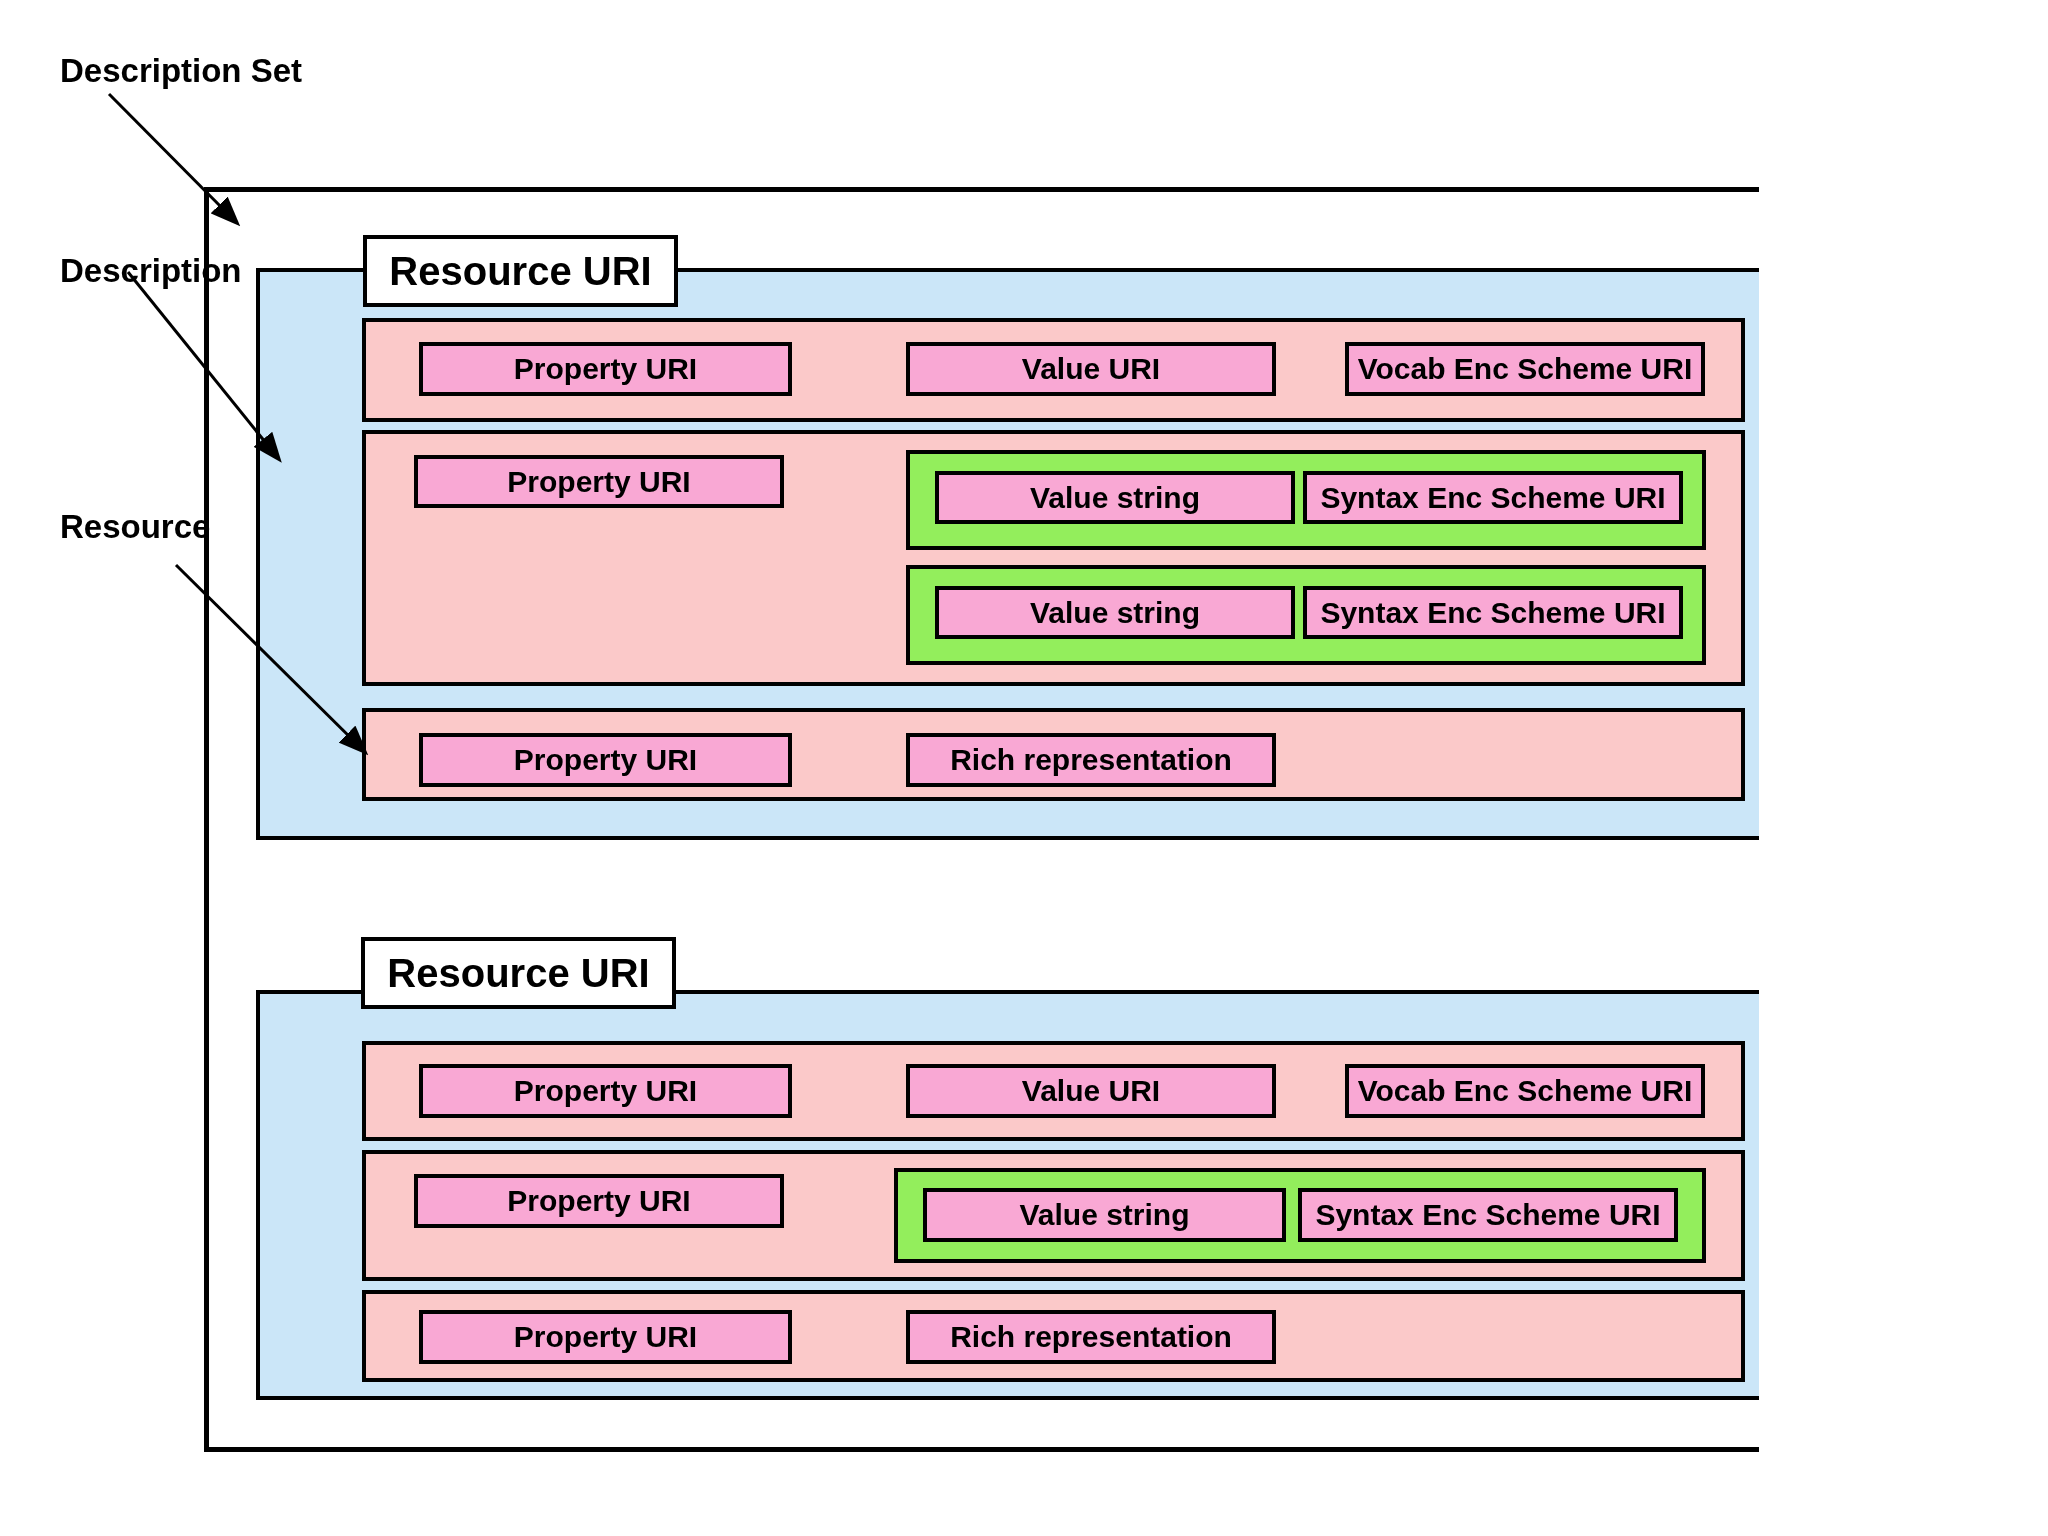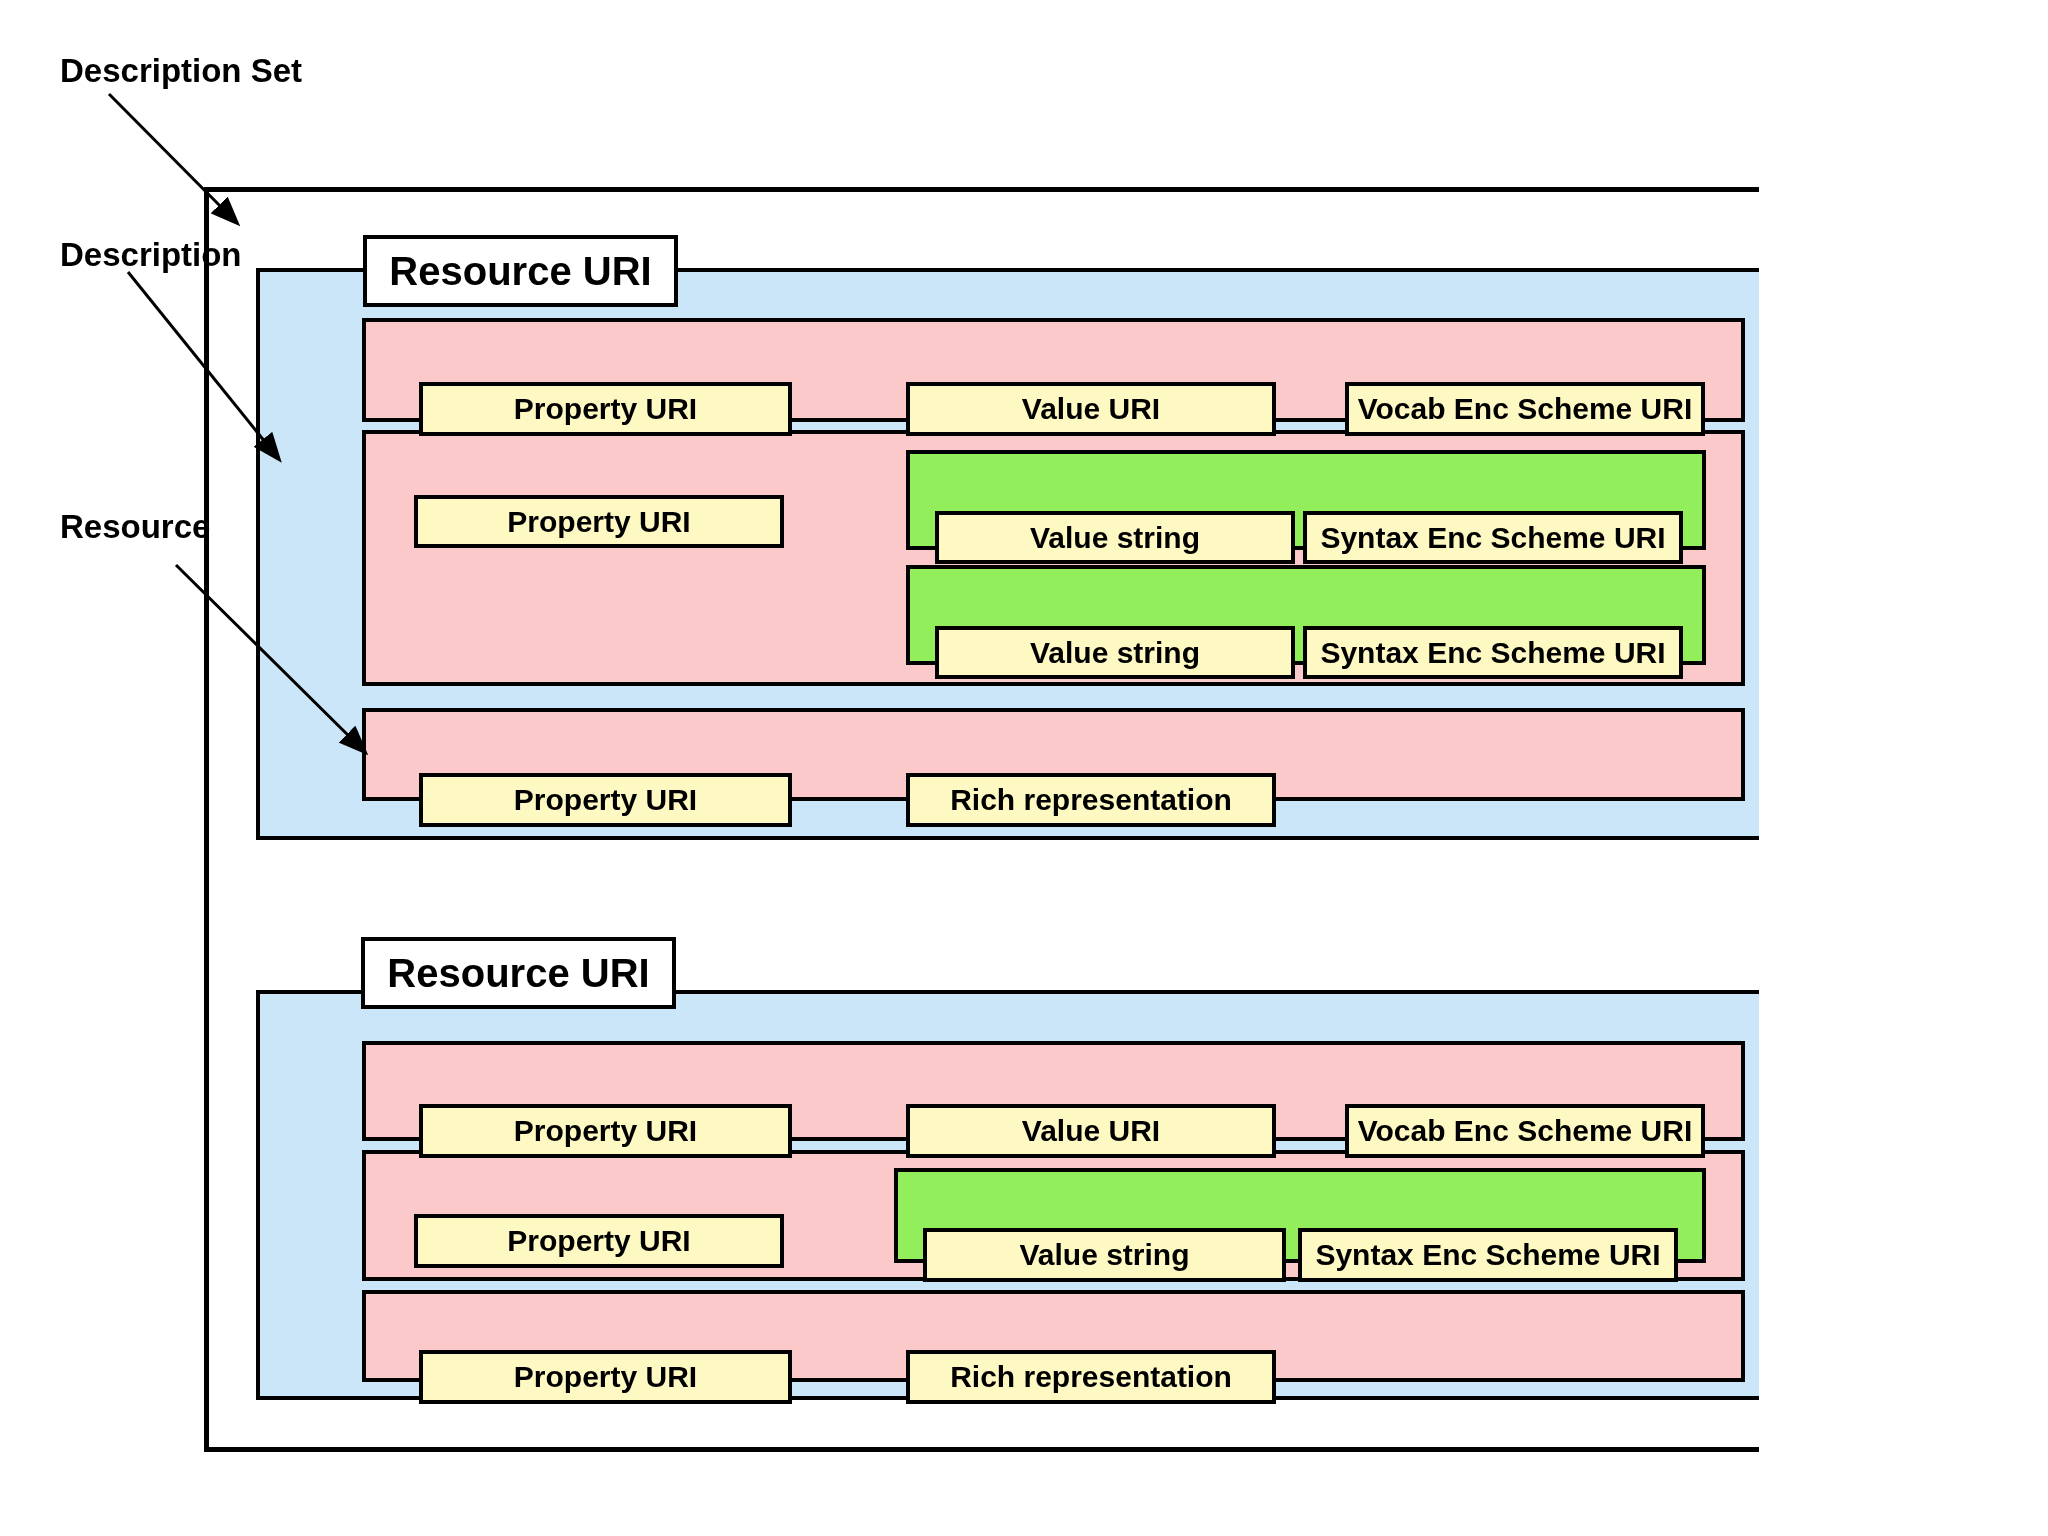--- a/index.html
+++ b/index.html
@@ -20,45 +20,44 @@
   .abs { position: absolute; box-sizing: border-box; }
   .outer-box {
     left: 204px; top: 187px; width: 1694px; height: 1265px;
     border: 5px solid #000; background: #ffffff;
   }
   .desc-box { background: #cbe6f8; border: 4px solid #000; }
   .desc-1 { left: 256px; top: 268px; width: 1574px; height: 572px; }
   .desc-2 { left: 256px; top: 990px; width: 1574px; height: 410px; }
   .stmt-row { background: #fbc9c9; border: 4px solid #000; left: 362px; width: 1383px; }
   .white-box {
-    background: #fef9c3; border: 4px solid #000;
+    background: #f9a8d4; border: 4px solid #000;
     display: flex; align-items: center; justify-content: center;
     font-size: 30px; font-weight: bold; white-space: nowrap;
     z-index: 3;
-    margin-top: 40px;
   }
   .resource-tab {
     background: #ffffff; border: 4px solid #000;
     display: flex; align-items: center; justify-content: center;
     font-size: 40px; font-weight: bold; z-index: 5;
   }
   .green-box { background: #93ee5c; border: 4px solid #000; z-index: 2; }
   .ann-label { font-size: 33px; font-weight: bold; z-index: 6; white-space: nowrap; }
   .arrow-layer {
     position: absolute; left: 0; top: 0; width: 2048px; height: 1536px;
     z-index: 10; pointer-events: none;
   }
 </style>
 </head>
 <body>
 
 <div class="canvas">
 
   <div class="abs ann-label" style="left:60px; top:52px;">Description Set</div>
-  <div class="abs ann-label" style="left:60px; top:236px;">Description</div>
+  <div class="abs ann-label" style="left:60px; top:252px;">Description</div>
   <div class="abs ann-label" style="left:60px; top:508px;">Resource</div>
 
   <div class="abs outer-box"></div>
 
   <div class="abs desc-box desc-1"></div>
   <div class="abs resource-tab" style="left:363px; top:235px; width:315px; height:72px;">
     <span>Resource URI</span>
   </div>
 
   <div class="abs stmt-row" style="top:318px; height:104px;"></div>

